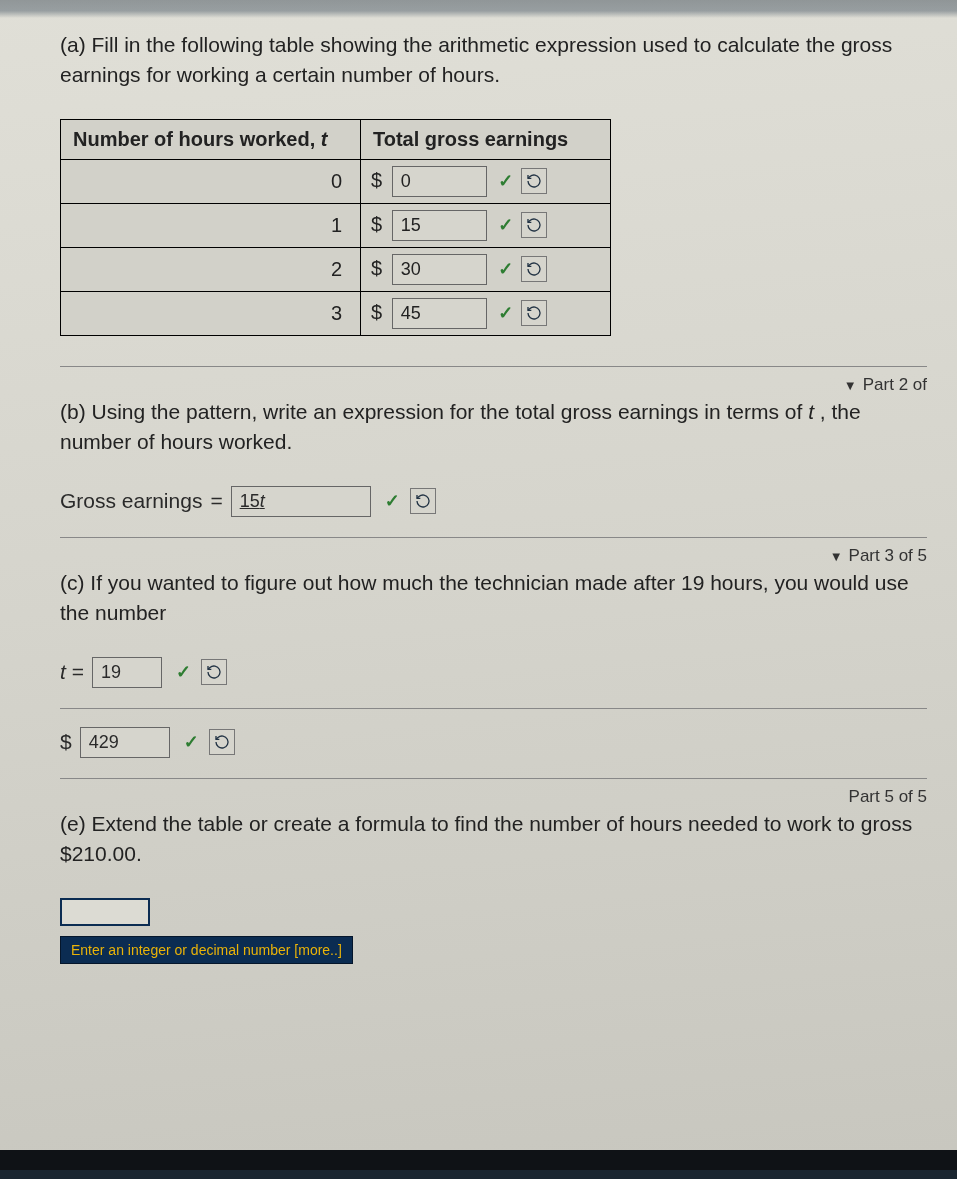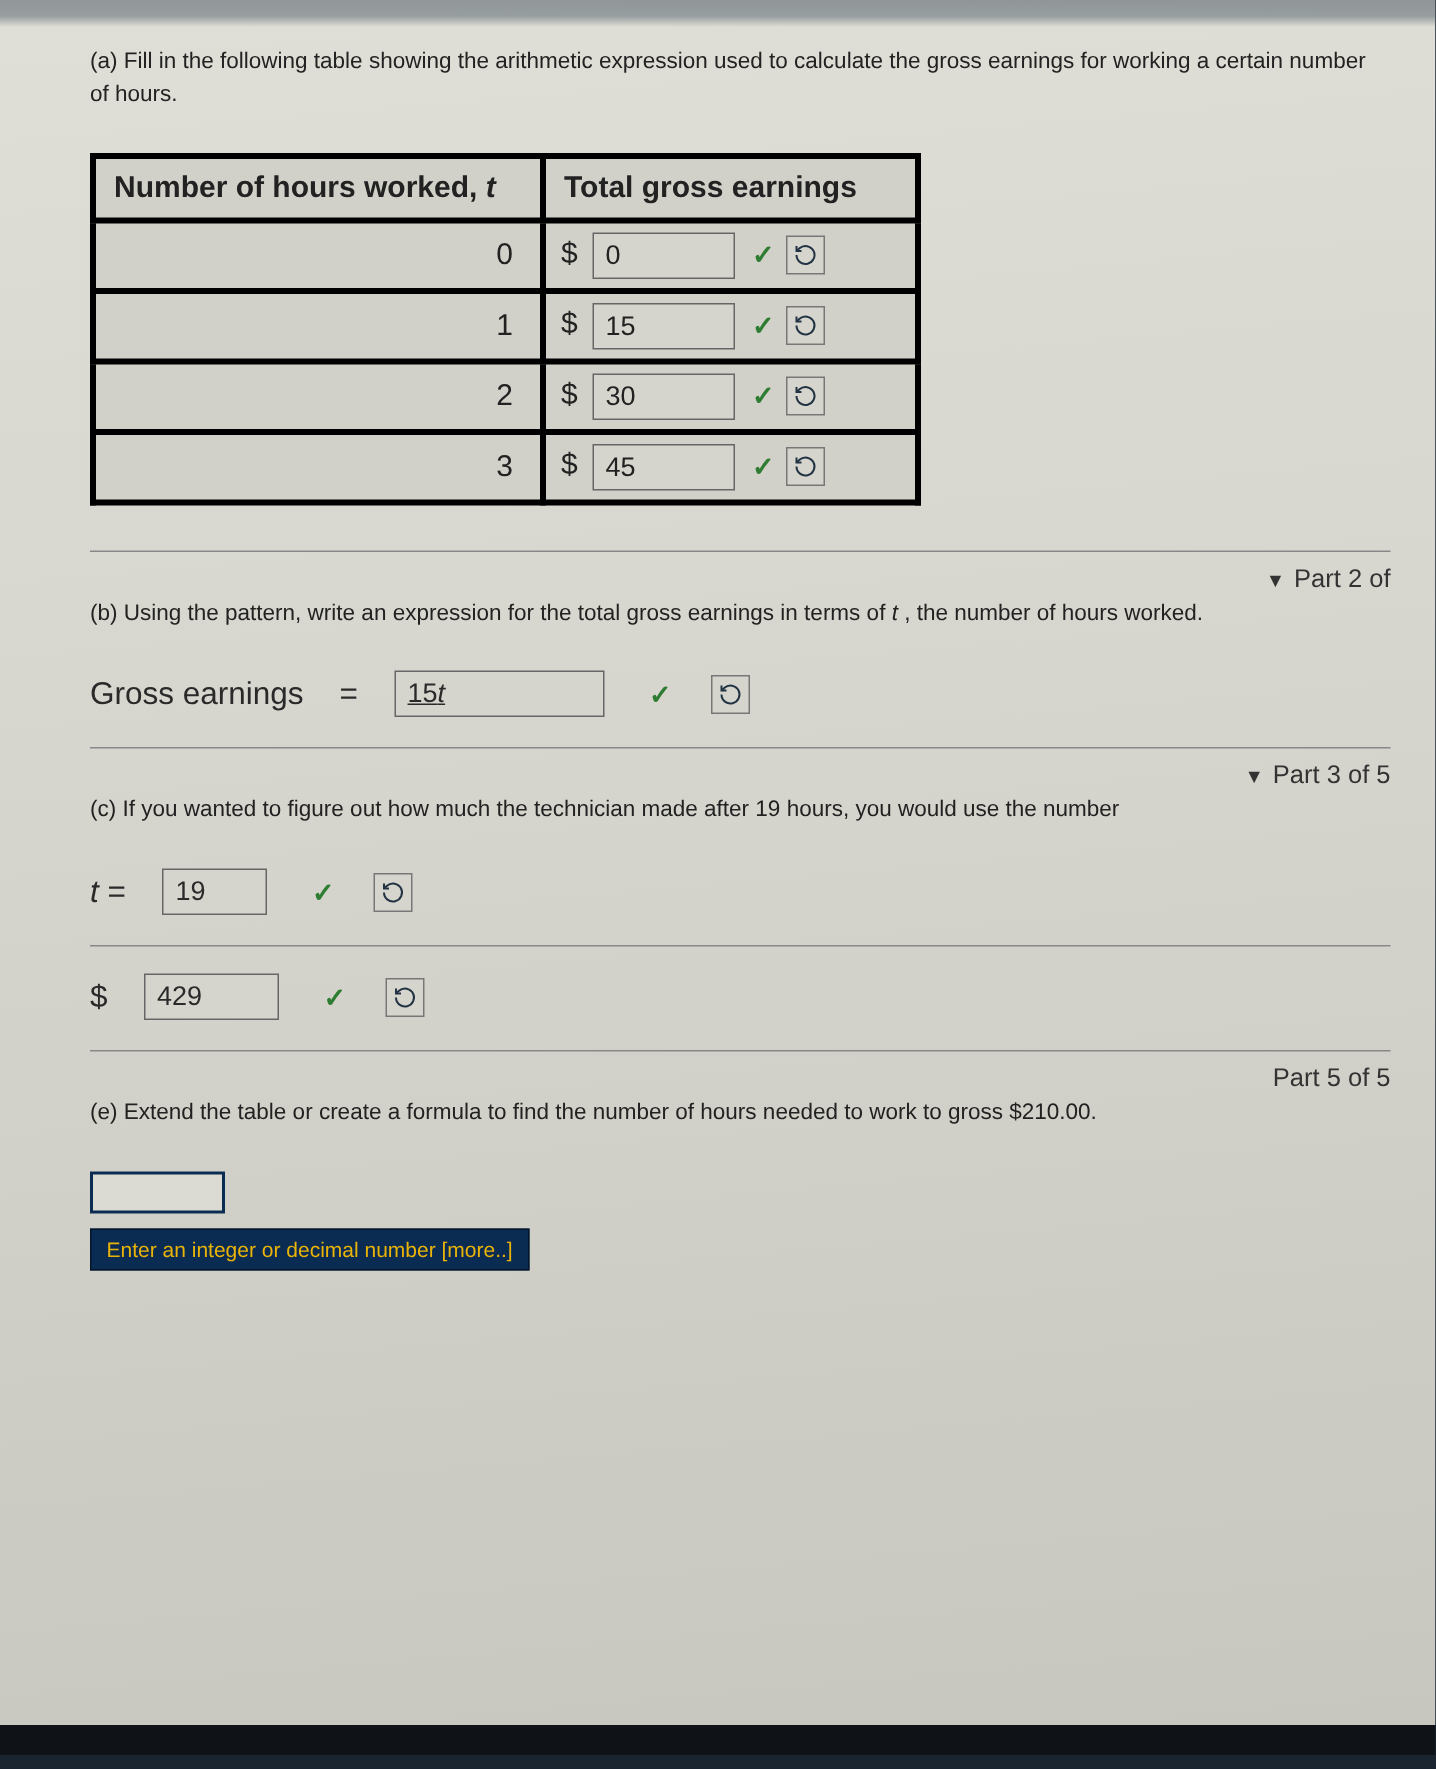--- a/index.html
+++ b/index.html
@@ -18,32 +18,32 @@
     position: relative;
     color: #2a2a2a;
   }
   .page::before{
     content:"";
     position:absolute;top:0;left:0;right:0;height:18px;
     background:linear-gradient(#1a2a3a,#2c3e50 60%,transparent);
     opacity:.4;
   }
   .prompt {
-    font-size: 15px;
+    font-size: 21px;
     line-height: 1.45;
     margin-bottom: 28px;
     color:#222;
   }
   table.earnings {
     border-collapse: collapse;
     margin-bottom: 30px;
     background:#d2d1c9;
   }
   table.earnings th, table.earnings td {
-    border: 4px solid #000000;
+    border: 1px solid #000000;
     padding: 6px 10px;
     font-size: 20px;
     vertical-align: middle;
     color:#222;
   }
   table.earnings th {
     font-weight: bold;
     text-align: left;
     padding: 8px 12px;
   }
@@ -93,21 +93,21 @@
     margin: 18px 0 8px 0;
   }
   .part-label {
     text-align: right;
     font-size: 17px;
     color: #333;
     padding-right: 0px;
     margin-bottom: 2px;
   }
   .part-label .tri { font-size: 13px; margin-right: 6px;}
-  .eqline { font-size: 21px; margin: 18px 0 20px 0; display:flex; align-items:center; gap:24px; flex-wrap:wrap;}
+  .eqline { font-size: 21px; margin: 18px 0 20px 0; display:flex; align-items:center; gap:8px; flex-wrap:wrap;}
   .eqline .label-text{white-space:nowrap;}
   .italic-t { font-style: italic; }
   .tooltip-bar {
     display:inline-block;
     background:#0b2c52;
     color:#eab308;
     font-size:14px;
     padding:5px 10px;
     margin-top:6px;
     border:1px solid #05162b;

